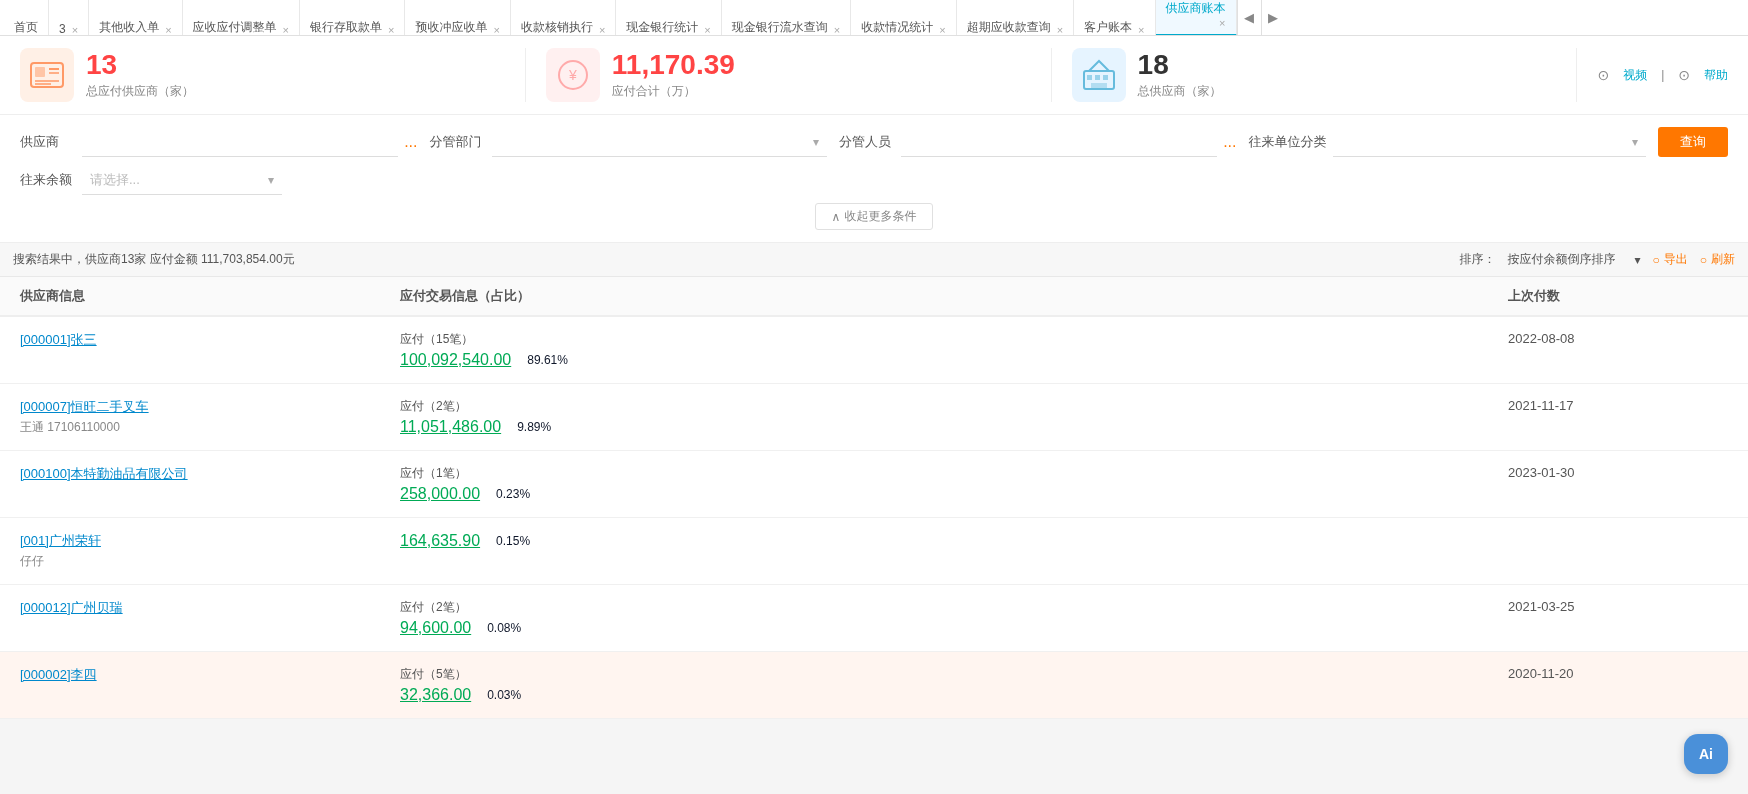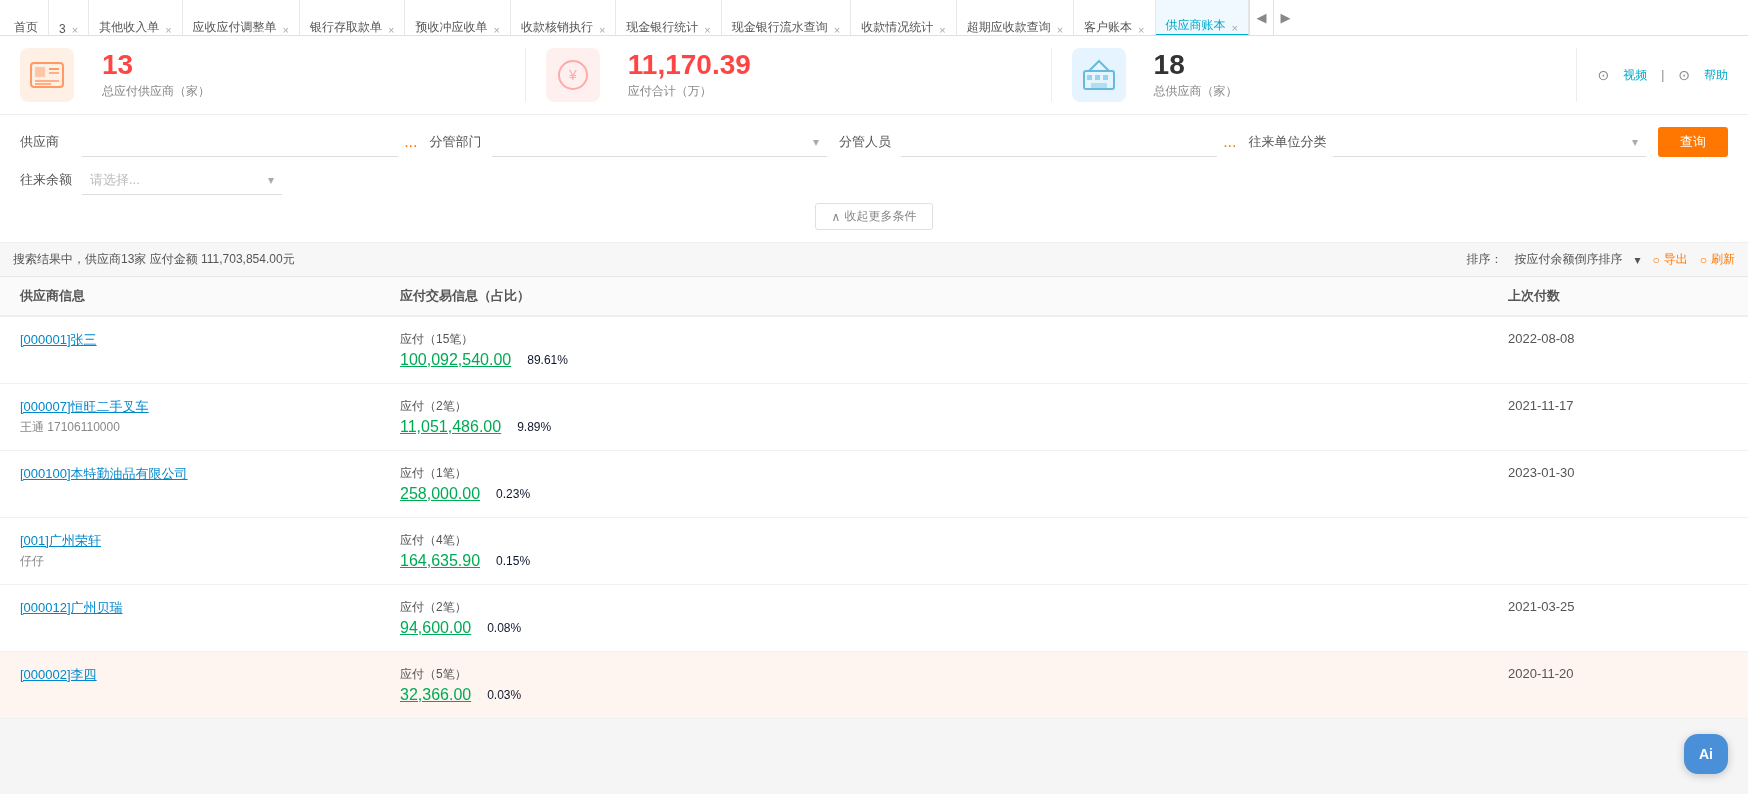--- a/index.html
+++ b/index.html
@@ -24,20 +24,21 @@
       cursor: pointer;
       font-size: 12px;
       color: #555;
       border-right: 1px solid #e8e8e8;
       position: relative;
     }
     .top-nav .nav-tab.active {
       background: #f0f9ff;
       color: #00aacc;
       border-bottom: 2px solid #00aacc;
+      flex-direction: column;
     }
     .top-nav .nav-tab .close-x {
       margin-left: 6px;
       color: #aaa;
       font-size: 11px;
       cursor: pointer;
     }
     .nav-arrow {
       width: 24px;
       height: 36px;
@@ -56,21 +57,21 @@
       background: #fff;
       display: flex;
       align-items: center;
       padding: 12px 20px;
       border-bottom: 1px solid #eee;
       gap: 0;
     }
     .summary-item {
       display: flex;
       align-items: center;
-      gap: 28px;
+      gap: 12px;
       flex: 1;
       border-right: 1px solid #eee;
       padding: 0 20px;
     }
     .summary-item:first-child { padding-left: 0; }
     .summary-item:last-child { border-right: none; }
     .summary-icon {
       width: 54px;
       height: 54px;
       display: flex;
@@ -203,21 +204,21 @@
       color: #555;
     }
     .result-bar .sort-area {
       display: flex;
       align-items: center;
       gap: 12px;
     }
     .sort-btn {
       display: flex;
       align-items: center;
-      gap: 12px;
+      gap: 19px;
       color: #555;
       cursor: pointer;
       font-size: 12px;
     }
     .export-btn, .refresh-btn {
       display: flex;
       align-items: center;
       gap: 4px;
       color: #ff7700;
       cursor: pointer;
@@ -532,21 +533,20 @@
     </div>
   </div>
 
   <div class="table-row">
     <div class="col-supplier">
       <div class="supplier-name">[001]广州荣轩</div>
       <div class="supplier-contact">仔仔</div>
     </div>
     <div class="col-transaction">
       <div class="trans-info">
-        <div class="trans-label">应付（4笔）</div>
         <div class="trans-row">
           <span class="trans-amount">164,635.90</span>
           <span class="trans-percent">0.15%</span>
         </div>
       </div>
     </div>
     <div class="col-lastpay">
       <span class="last-pay-date"></span>
     </div>
   </div>

